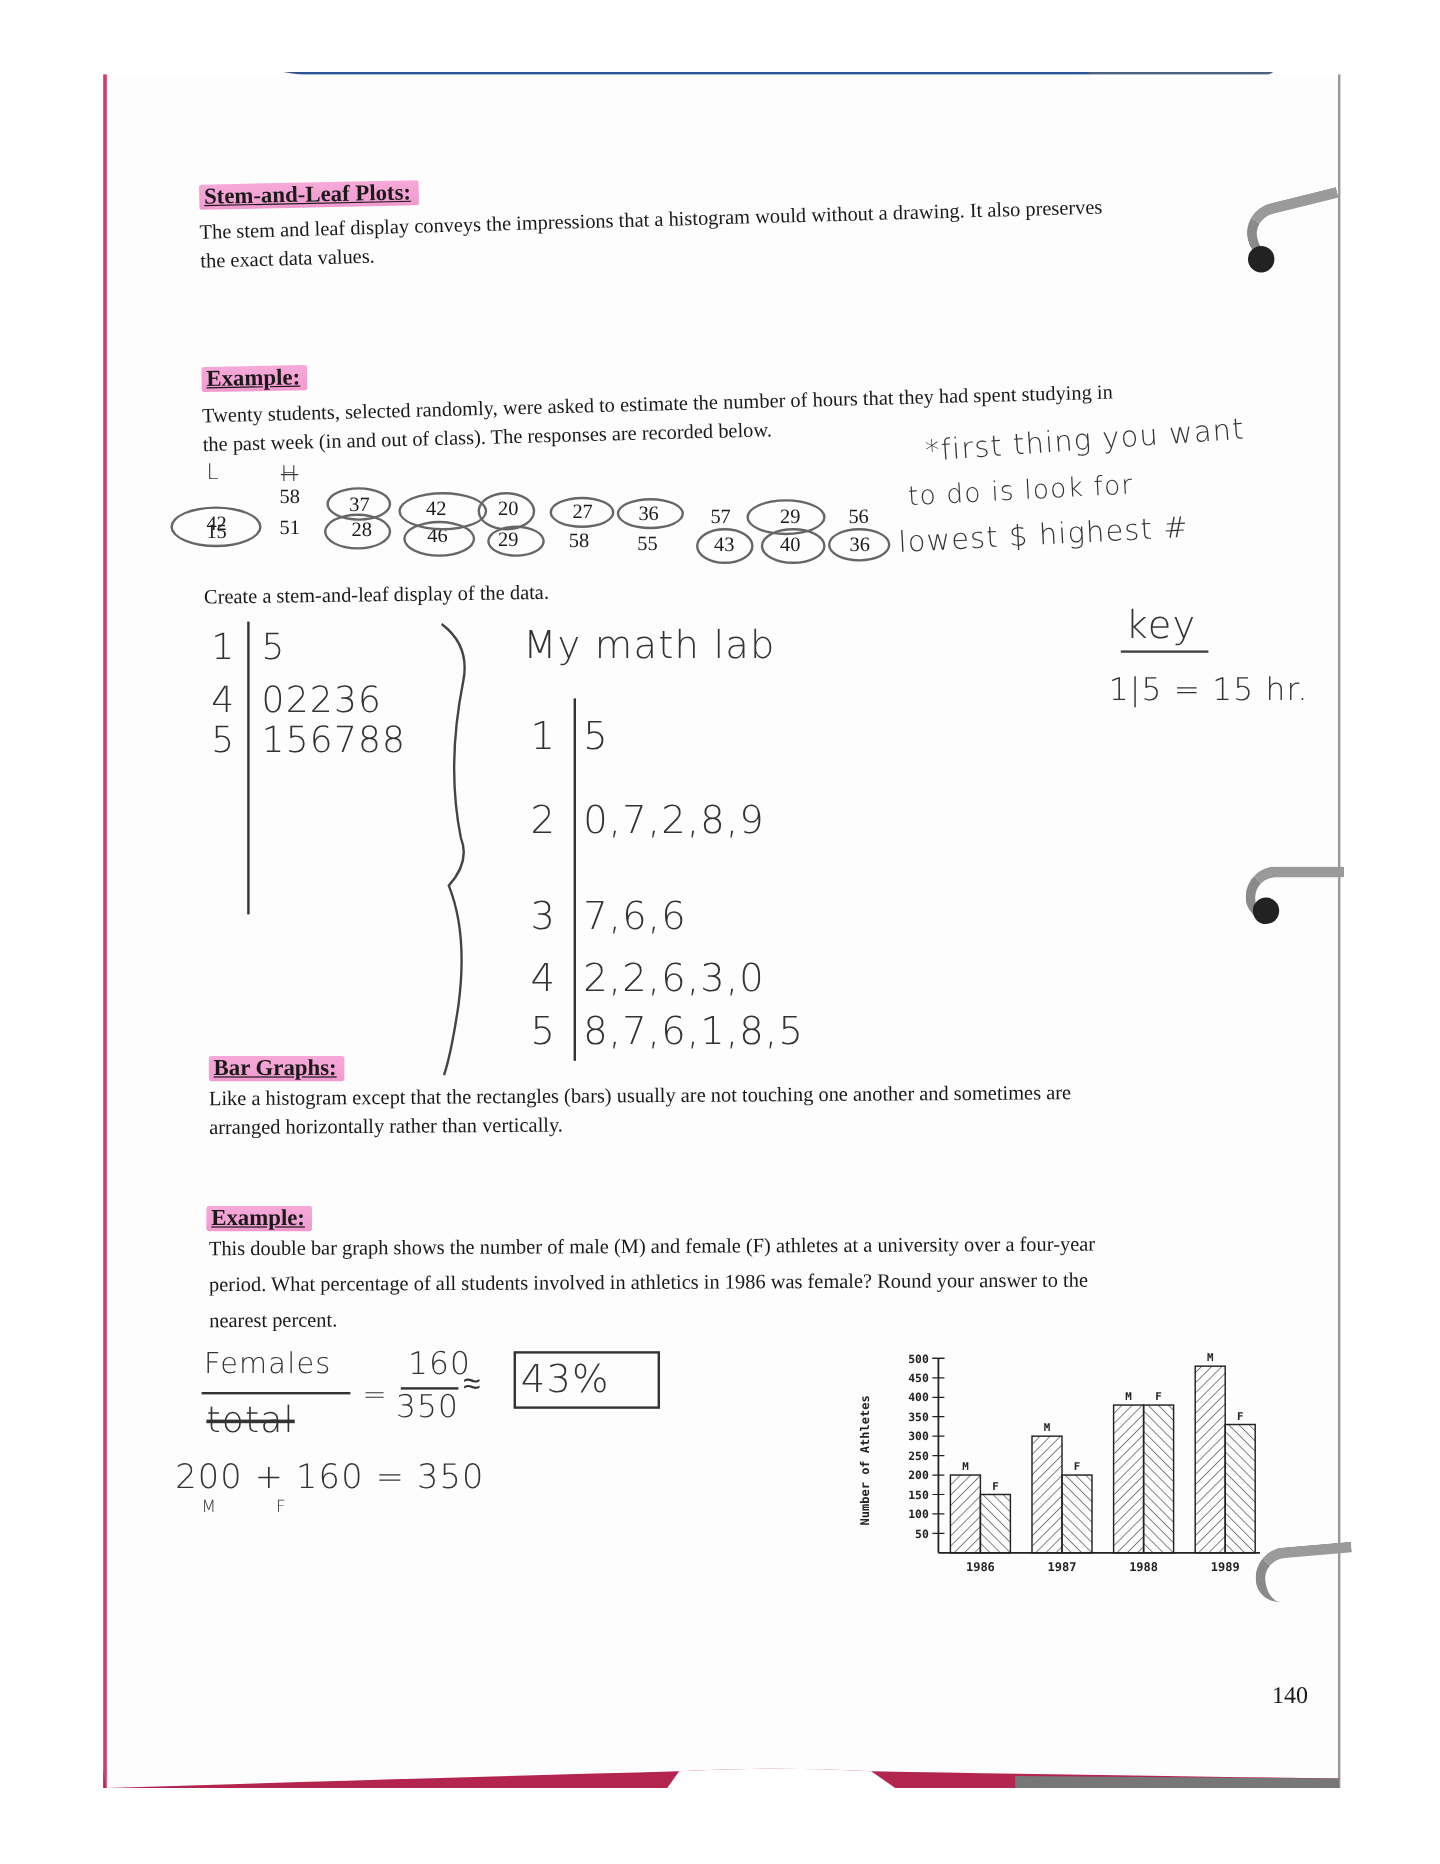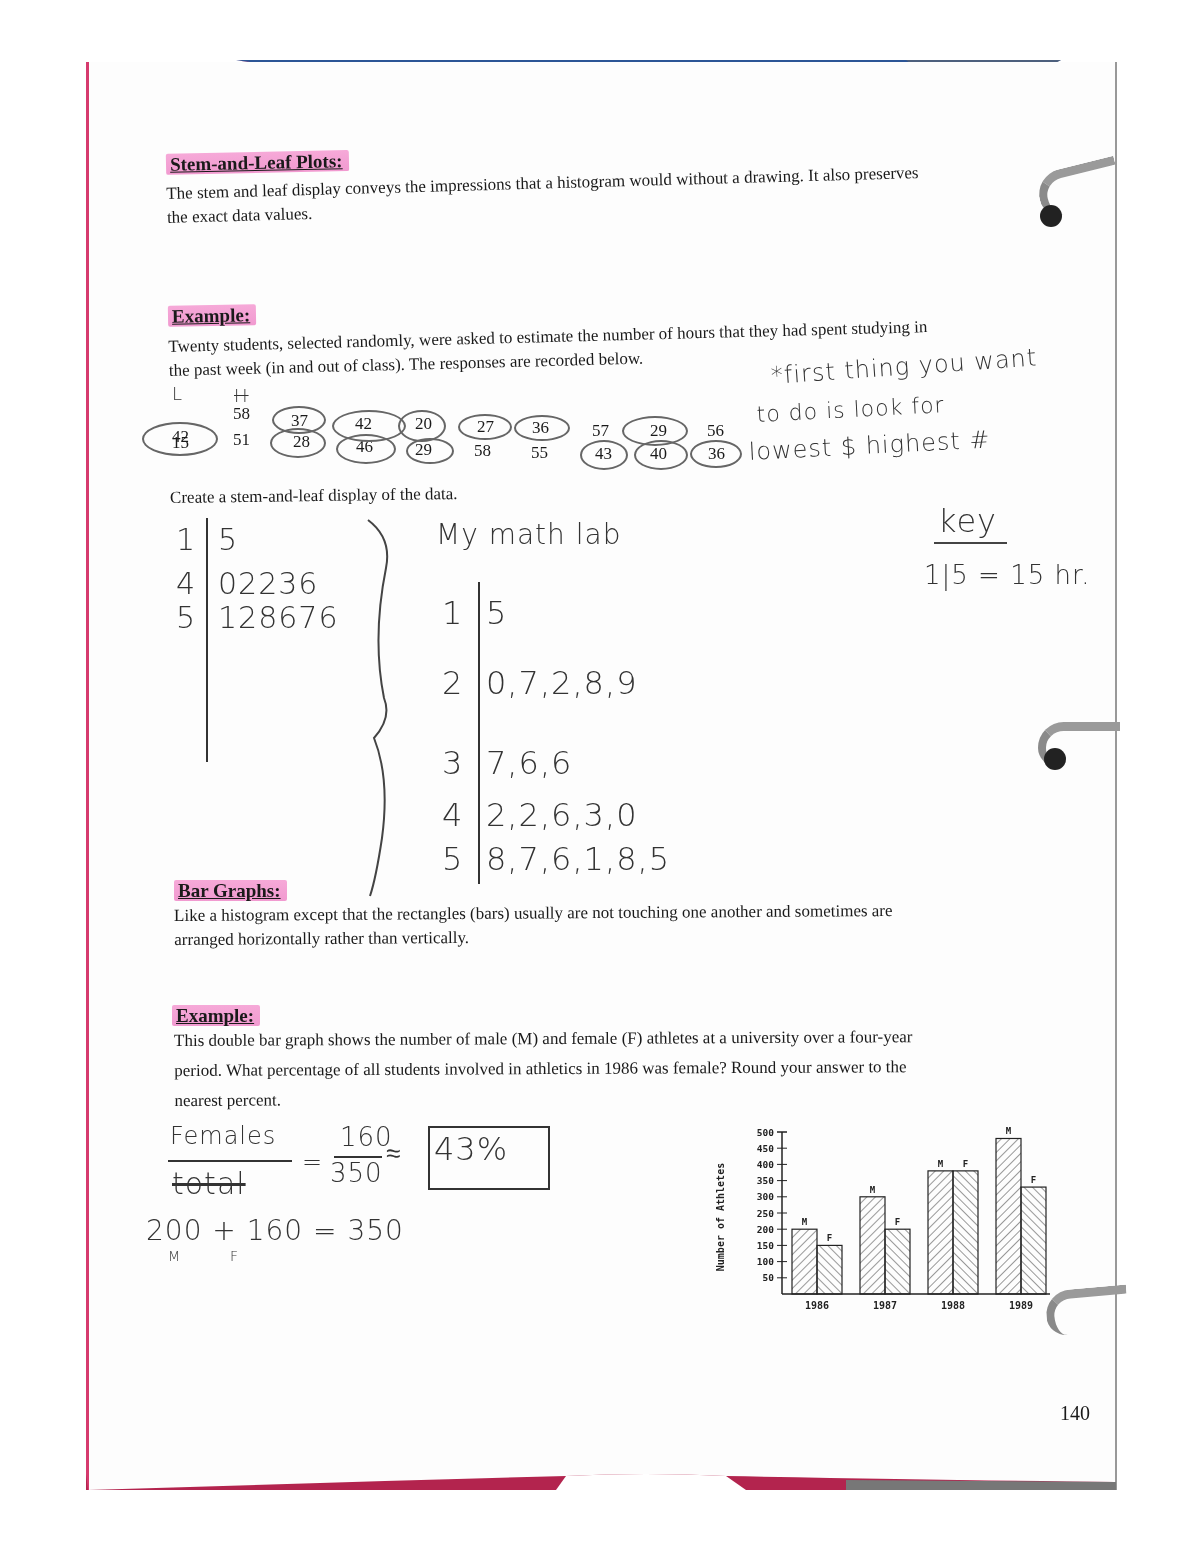--- a/index.html
+++ b/index.html
@@ -102,28 +102,28 @@
 <div class="abs hand" style="left:770px; top:362px; font-size:24px; transform:rotate(-4deg); transform-origin:left top;">*first thing you want</div>
 <div class="abs hand" style="left:756px; top:402px; font-size:22px; transform:rotate(-3deg); transform-origin:left top;">to do is look for</div>
 <div class="abs hand" style="left:748px; top:438px; font-size:24px; transform:rotate(-3deg); transform-origin:left top;">lowest $ highest #</div>
 
 <div class="abs print" style="left:170px; top:484px; transform:rotate(-0.8deg);">Create a stem-and-leaf display of the data.</div>
 
 <div class="stem-bar" style="left:206px; top:518px; height:244px;"></div>
 <div class="abs hand" style="left:176px; top:516px; font-size:30px; line-height:48px;">
   <div><span style="display:inline-block;width:42px;">1</span><span>5</span></div>
   <div style="margin-top:-4px;"><span style="display:inline-block;width:42px;">4</span><span>02236</span></div>
-  <div style="margin-top:-14px;"><span style="display:inline-block;width:42px;">5</span><span>128676</span></div>
+  <div style="margin-top:-14px;"><span style="display:inline-block;width:42px;">5</span><span>156788</span></div>
 </div>
 
 <svg class="abs" style="left:362px; top:518px;" width="40" height="380">
   <path d="M6 2 Q30 20 24 50 Q10 120 22 180 Q30 200 12 220 Q28 260 20 320 Q14 360 8 378" stroke="#444" stroke-width="2" fill="none"></path>
 </svg>
 
-<div class="abs hand" style="left:436px; top:518px; font-size:28px;">My math lab</div>
+<div class="abs hand" style="left:436px; top:518px; font-size:32px;">My math lab</div>
 
 <div class="stem-bar" style="left:478px; top:582px; height:302px;"></div>
 <div class="abs hand" style="left:442px; top:594px; font-size:32px;">
   <div style="position:absolute; top:0; width:300px;"><span style="display:inline-block;width:44px;">1</span><span>5</span></div>
   <div style="position:absolute; top:70px; width:300px;"><span style="display:inline-block;width:44px;">2</span><span>0,7,2,8,9</span></div>
   <div style="position:absolute; top:150px; width:300px;"><span style="display:inline-block;width:44px;">3</span><span>7,6,6</span></div>
   <div style="position:absolute; top:202px; width:300px;"><span style="display:inline-block;width:44px;">4</span><span>2,2,6,3,0</span></div>
   <div style="position:absolute; top:246px; width:300px;"><span style="display:inline-block;width:44px;">5</span><span>8,7,6,1,8,5</span></div>
 </div>
 
@@ -148,21 +148,21 @@
 </div>
 
 <div class="abs hand" style="left:170px; top:1122px; font-size:24px;">Females</div>
 <div class="abs" style="left:168px; top:1160px; width:124px; height:2px; background:#333;"></div>
 <div class="abs hand" style="left:172px; top:1166px; font-size:30px; text-decoration:line-through;">total</div>
 <div class="abs hand" style="left:302px; top:1148px; font-size:24px;">=</div>
 <div class="abs hand" style="left:340px; top:1122px; font-size:26px;">160</div>
 <div class="abs" style="left:334px; top:1156px; width:48px; height:2px; background:#333;"></div>
 <div class="abs hand" style="left:330px; top:1158px; font-size:26px;">350</div>
 <div class="abs hand" style="left:386px; top:1138px; font-size:26px;">≈</div>
-<div class="abs hand" style="left:428px; top:1126px; font-size:32px; border:2px solid #333; padding:2px 40px 20px 4px;">43%</div>
+<div class="abs hand" style="left:428px; top:1126px; font-size:32px; border:2px solid #333; padding:2px 40px 4px 4px;">43%</div>
 <div class="abs hand" style="left:146px; top:1214px; font-size:28px;">200 + 160 = 350</div>
 <div class="abs hand" style="left:168px; top:1248px; font-size:14px;">M</div>
 <div class="abs hand" style="left:230px; top:1248px; font-size:14px;">F</div>
 
 <div class="chart-wrap">
   <svg id="chart-svg" width="340" height="196" viewBox="0 0 340 196">
     <defs>
       <pattern id="hatchM" patternUnits="userSpaceOnUse" width="6" height="6" patternTransform="rotate(45)">
         <line x1="0" y1="0" x2="0" y2="6" stroke="#333" stroke-width="1"></line>
       </pattern>

